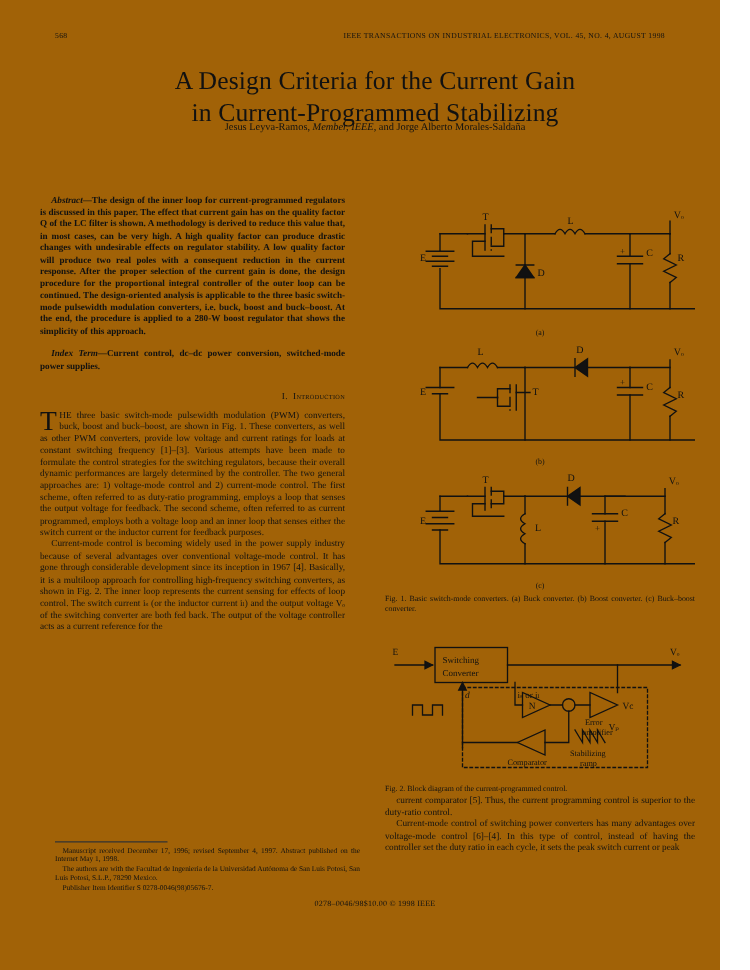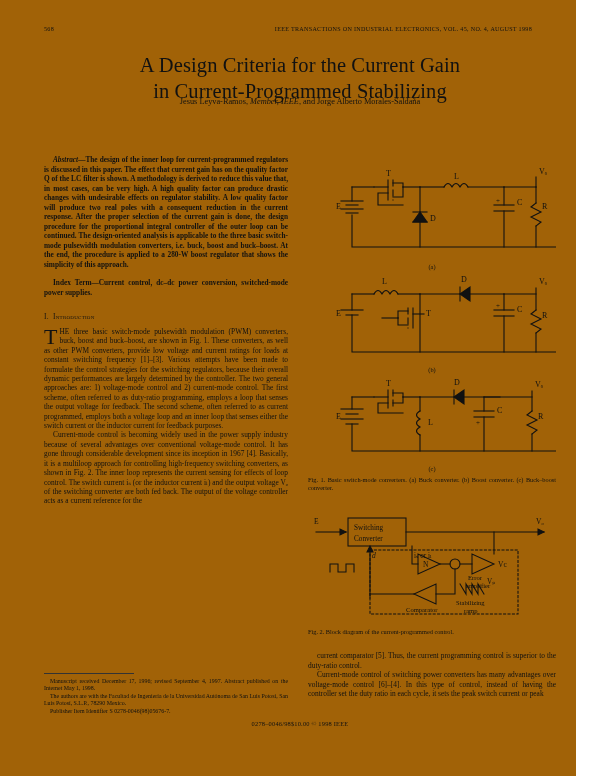--- a/index.html
+++ b/index.html
@@ -59,21 +59,21 @@
     width: 512px;
     text-align: center;
     font-size: 8.3px;
   }
   .authors i { font-style: italic; }
 
   
   .col-left {
     position: absolute;
     top: 155px;
-    left: 44px;
+    left: 32px;
     width: 244px;
   }
   .col-right {
     position: absolute;
     top: 155px;
     left: 308px;
     width: 248px;
   }
 
   p.just {
@@ -94,24 +94,24 @@
   }
   p.abs .lead { font-style: italic; font-weight: bold; }
   p.idx {
     font-weight: bold;
     text-indent: 9px;
     font-size: 7.3px;
     line-height: 9.5px;
     text-align: justify;
     margin: 9px 0 0 0;
   }
-  p.idx .lead { font-weight: bold; }
+  p.idx .lead { font-style: italic; font-weight: bold; }
 
   .sect-head {
-    text-align: left;
+    text-align: right;
     font-size: 7.4px;
     margin: 15px 0 6px 0;
     letter-spacing: 0.25px;
   }
   .sect-head .num { font-variant: normal; }
   .sect-head .sc {
     font-variant: small-caps;
   }
 
   
@@ -427,21 +427,21 @@
         <text x="158" y="82" font-size="6.6">amplifier</text>
         <text x="98" y="106" font-size="6.6">Comparator</text>
         <text x="148" y="99" font-size="6.6">Stabilizing</text>
         <text x="156" y="107" font-size="6.6">ramp</text>
         <text x="179" y="78" font-size="7.2">Vₚ</text>
       </svg>
     </div>
 
     <p class="fig-cap">Fig. 2.   Block diagram of the current-programmed control.</p>
 
-    <p class="just" style="margin-top:16px;">current comparator [5]. Thus, the current programming control is superior to the duty-ratio control.</p>
+    <p class="just" style="">current comparator [5]. Thus, the current programming control is superior to the duty-ratio control.</p>
     <p class="just">Current-mode control of switching power converters has many advantages over voltage-mode control [6]–[4]. In this type of control, instead of having the controller set the duty ratio in each cycle, it sets the peak switch current or peak</p>
   </div>
 
   <div class="fn-rule"></div>
   <div class="footnotes">
     <p>Manuscript received December 17, 1996; revised September 4, 1997. Abstract published on the Internet May 1, 1998.</p>
     <p>The authors are with the Facultad de Ingeniería de la Universidad Autónoma de San Luis Potosí, San Luis Potosí, S.L.P., 78290 Mexico.</p>
     <p>Publisher Item Identifier S 0278-0046(98)05676-7.</p>
   </div>
 

